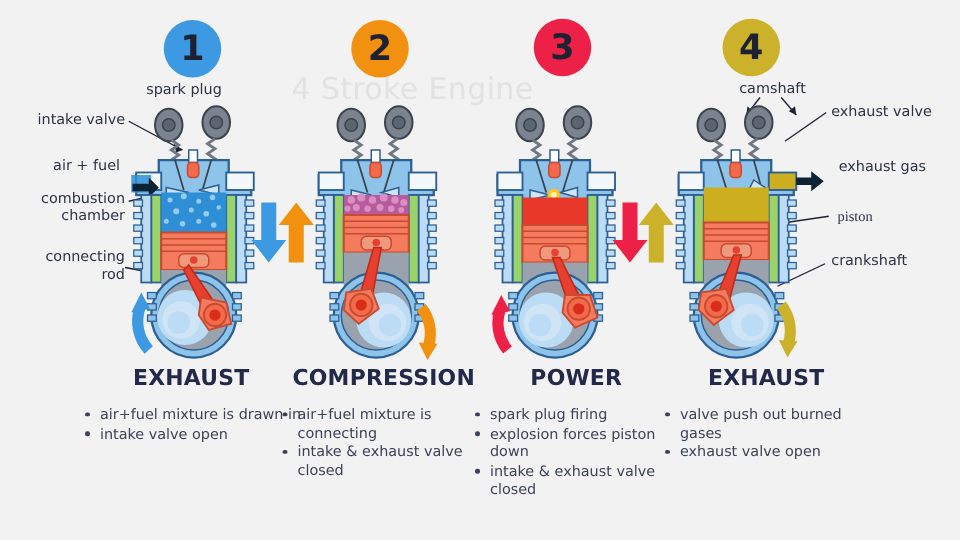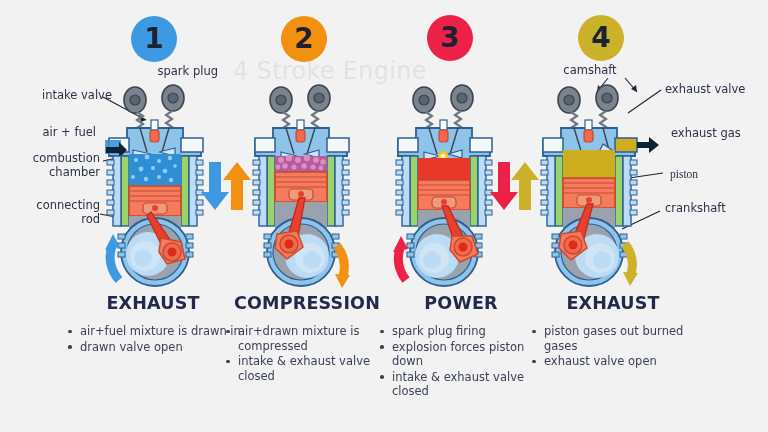--- a/index.html
+++ b/index.html
@@ -67,29 +67,29 @@
   <div class="num-badge" style="left:281px; top:16px; background:#f2900f;">
     <span>2</span>
   </div>
   <div class="num-badge" style="left:427px; top:15px; background:#ed2048;">
     <span>3</span>
   </div>
   <div class="num-badge" style="left:578px; top:15px; background:#ccb22a;">
     <span>4</span>
   </div>
 
-  <div class="callout left" style="left:12px; top:89px; width:100px;">intake valve</div>
+  <div class="callout left" style="left:0px; top:89px; width:100px;">intake valve</div>
   <div class="callout left" style="left:0px; top:126px; width:96px;">air + fuel</div>
   <div class="callout left" style="left:0px; top:152px; width:100px;">combustion
 chamber</div>
   <div class="callout left" style="left:0px; top:199px; width:100px;">connecting
 rod</div>
-  <div class="callout" style="left:128px; top:65px; width:90px; text-align:right;">spark plug</div>
-
-  <div class="callout" style="left:552px; top:64px; width:76px; text-align:center;">camshaft</div>
+  <div class="callout" style="left:117px; top:65px; width:90px; text-align:left;">spark plug</div>
+
+  <div class="callout" style="left:580px; top:64px; width:76px; text-align:center;">camshaft</div>
   <div class="callout right" style="left:665px; top:83px; width:105px;">exhaust valve</div>
   <div class="callout right" style="left:671px; top:127px; width:98px;">exhaust gas</div>
   <div class="callout right" style="left:670px; top:168px; width:70px;font-family:Liberation Serif, serif;">piston</div>
   <div class="callout right" style="left:665px; top:202px; width:100px;">crankshaft</div>
 
   <svg style="position:absolute;left:0;top:0;width:768px;height:432px;pointer-events:none;">
     <g stroke="#1d2233" stroke-width="1.1" fill="none">
 
       <path d="M103 97 L146 120"></path>
 
@@ -493,36 +493,36 @@
   </div>
 
   <div class="stroke-title" style="left:68px; top:293px;">EXHAUST</div>
   <div class="stroke-title" style="left:376px; top:293px;">POWER</div>
   <div class="stroke-title" style="left:222px; top:293px;">COMPRESSION</div>
   <div class="stroke-title" style="left:528px; top:293px;">EXHAUST</div>
 
   <div class="bullets" style="left:68px; top:324px;">
     <ul>
       <li>air+fuel mixture is drawn in</li>
-      <li>drawn valve open</li>
+      <li>intake valve open</li>
     </ul>
   </div>
   <div class="bullets" style="left:226px; top:324px;">
     <ul>
-      <li>air+drawn mixture is compressed</li>
+      <li>air+fuel mixture is connecting</li>
       <li>intake &amp; exhaust valve closed</li>
     </ul>
   </div>
   <div class="bullets" style="left:380px; top:324px;">
     <ul>
       <li>spark plug firing</li>
       <li>explosion forces piston down</li>
       <li>intake &amp; exhaust valve closed</li>
     </ul>
   </div>
   <div class="bullets" style="left:532px; top:324px;">
     <ul>
-      <li>piston gases out burned gases</li>
+      <li>valve push out burned gases</li>
       <li>exhaust valve open</li>
     </ul>
   </div>
 
 </div>
 
 </body></html>

